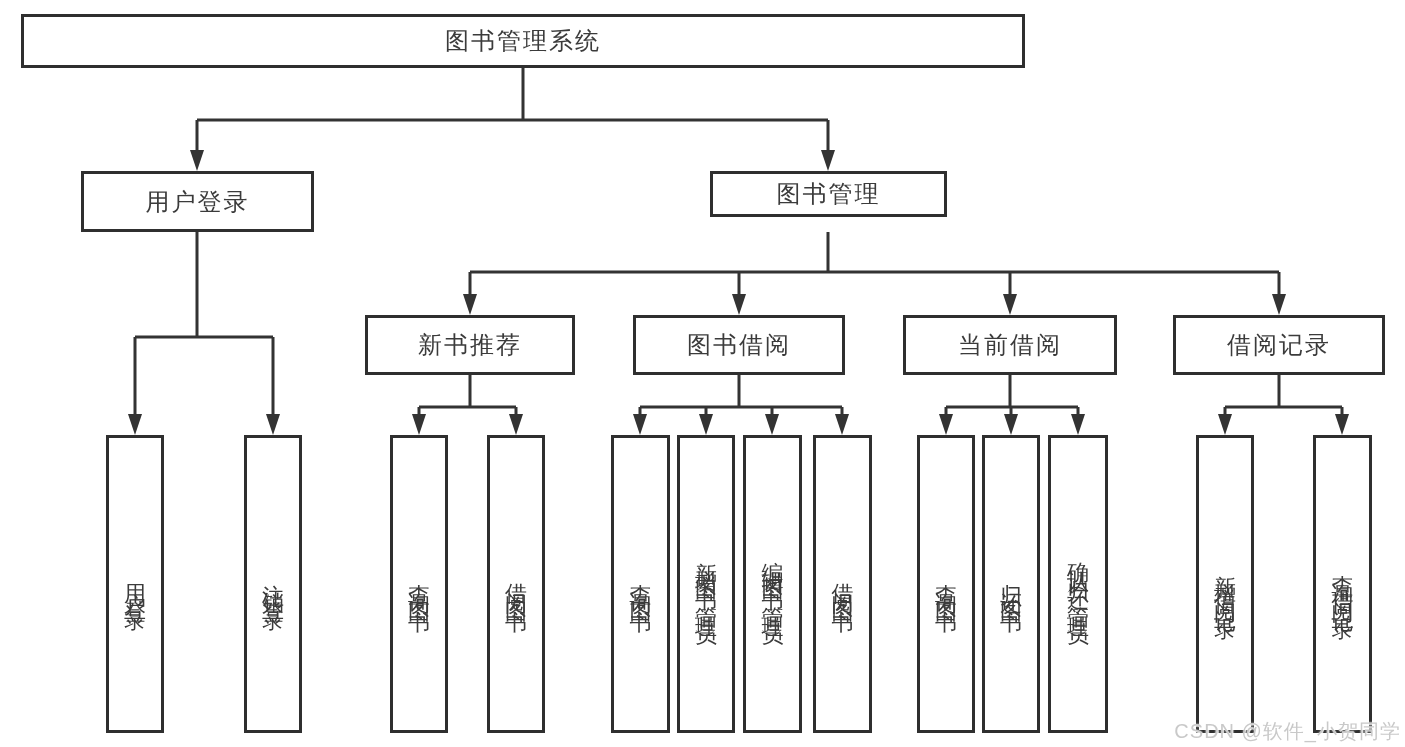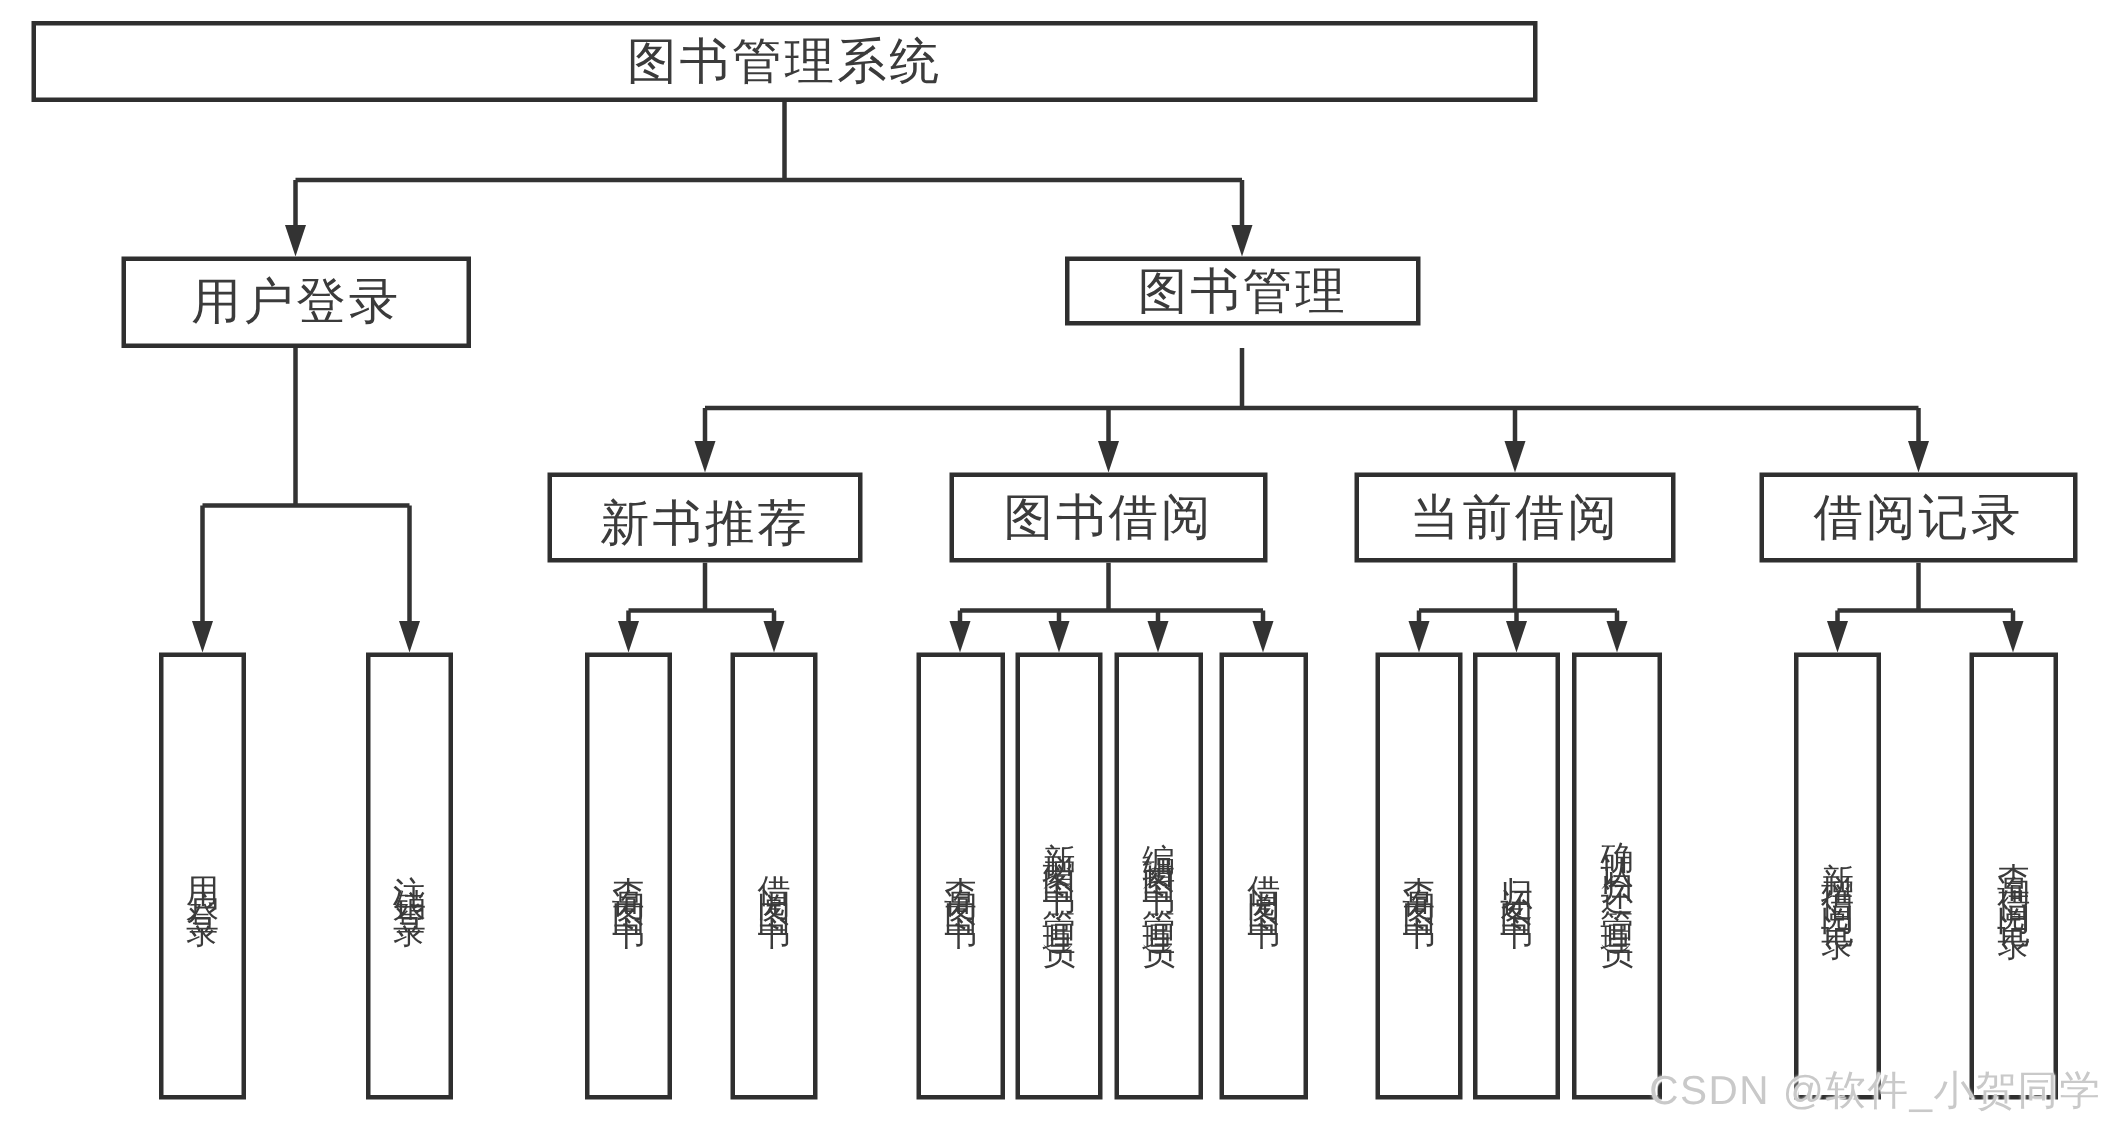--- a/index.html
+++ b/index.html
@@ -26,37 +26,37 @@
     position: absolute;
     box-sizing: border-box;
     border: 3px solid #2f2f2f;
     background: #ffffff;
     display: flex;
     align-items: center;
     justify-content: center;
     color: #3b3b3b;
   }
   .hlabel {
-    font-size: 33px;
+    font-size: 24px;
     letter-spacing: 2px;
     white-space: nowrap;
   }
   .vlabel {
     writing-mode: vertical-rl;
     text-orientation: mixed;
     font-size: 22px;
     letter-spacing: 9px;
     line-height: 1;
     white-space: nowrap;
   }
   #watermark {
     position: absolute;
     right: 4px;
     bottom: 2px;
-    font-size: 27px;
+    font-size: 20px;
     letter-spacing: 1px;
     color: #c9c9c9;
     text-shadow: 0 0 2px #ffffff, 1px 1px 1px #ffffff;
     z-index: 10;
     white-space: nowrap;
   }
 </style>
 </head>
 <body>
 
@@ -99,21 +99,21 @@
     <span class="hlabel">图书管理系统</span>
   </div>
 
   <div class="box" style="left:81px; top:171px; width:233px; height:61px;">
     <span class="hlabel">用户登录</span>
   </div>
   <div class="box" style="left:710px; top:171px; width:237px; height:46px;">
     <span class="hlabel">图书管理</span>
   </div>
 
-  <div class="box" style="left:365px; top:315px; width:210px; height:60px;align-items:flex-end;">
+  <div class="box" style="left:365px; top:315px; width:210px; height:60px;">
     <span class="hlabel">新书推荐</span>
   </div>
   <div class="box" style="left:633px; top:315px; width:212px; height:60px;text-align:right;">
     <span class="hlabel">图书借阅</span>
   </div>
   <div class="box" style="left:903px; top:315px; width:214px; height:60px;text-align:center;">
     <span class="hlabel">当前借阅</span>
   </div>
   <div class="box" style="left:1173px; top:315px; width:212px; height:60px;">
     <span class="hlabel">借阅记录</span>

